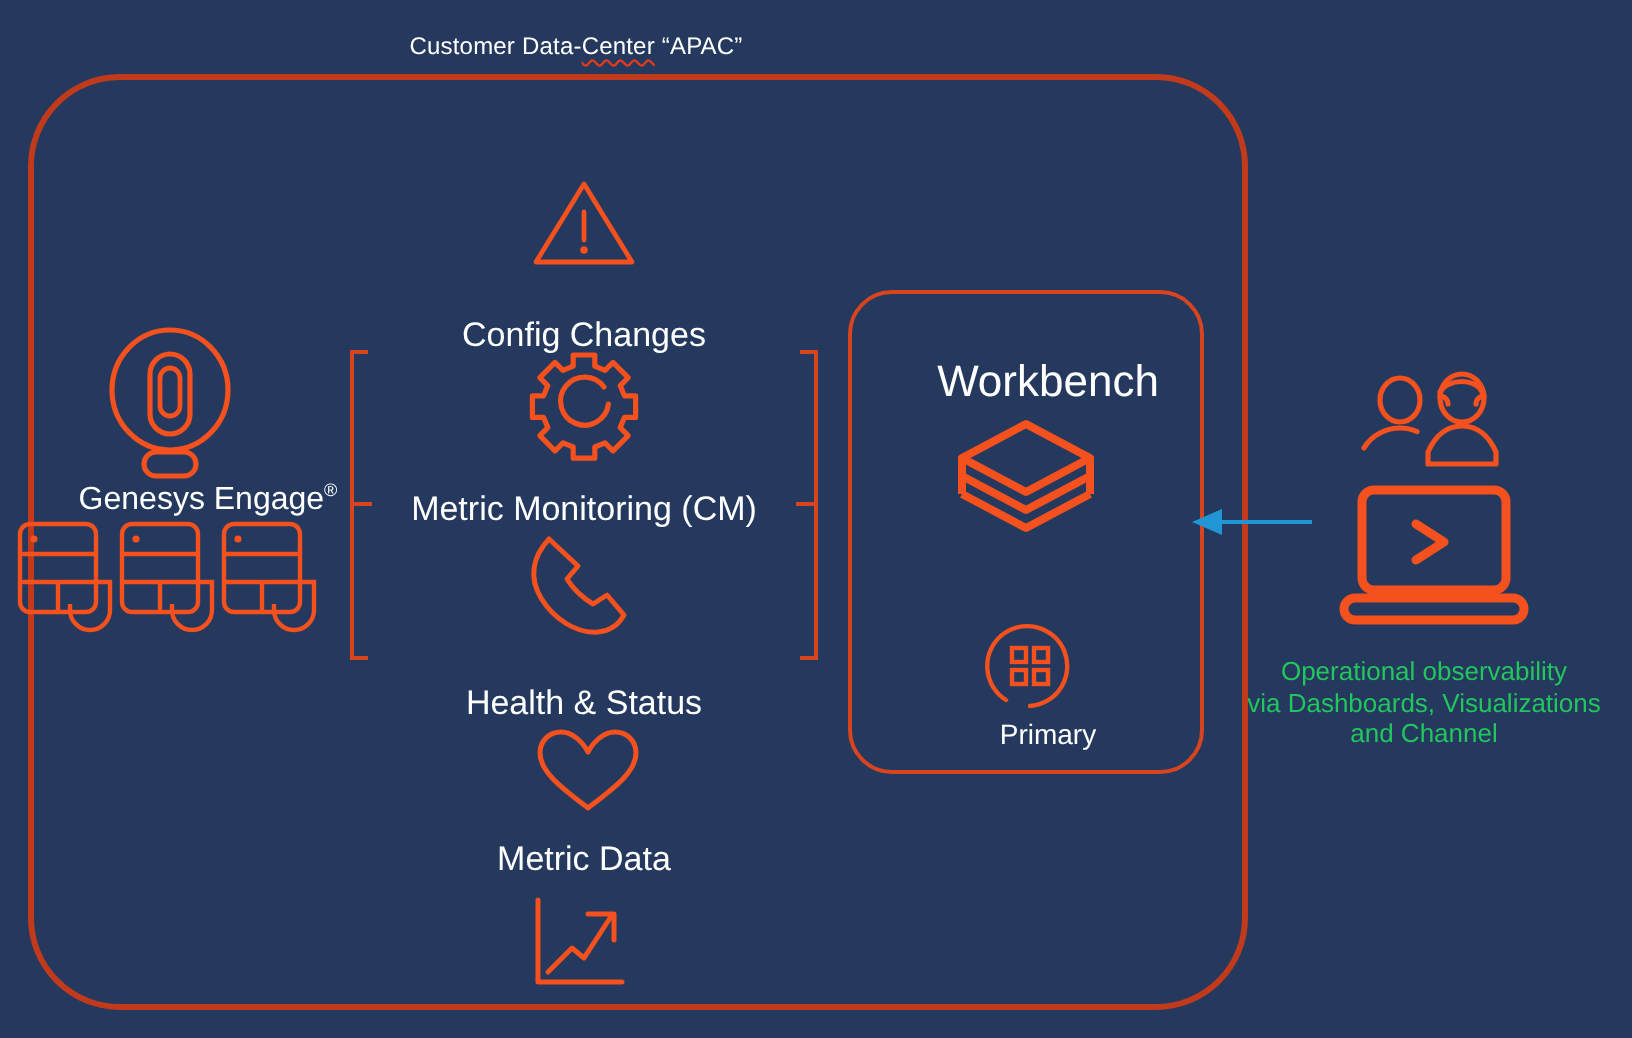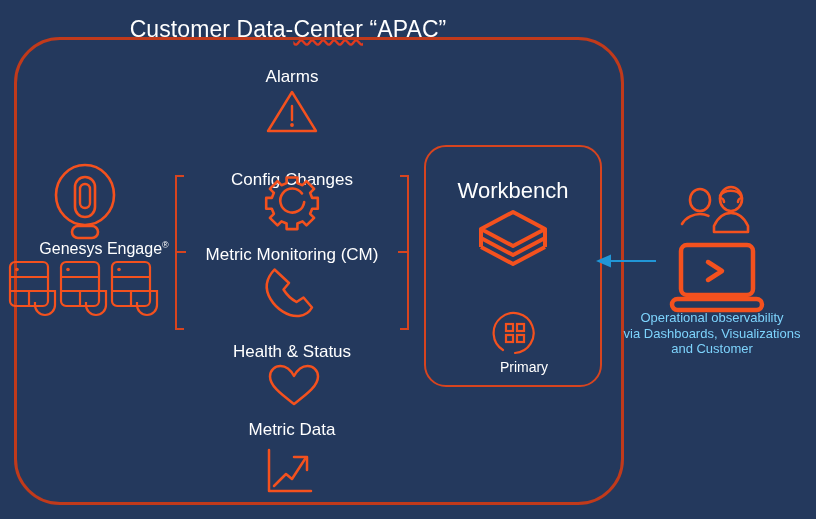--- a/index.html
+++ b/index.html
@@ -24,21 +24,21 @@
     background: #24395d;
   }
 
   
   .dc-title {
     position: absolute;
     left: 0;
     top: 16px;
     width: 576px;
     text-align: center;
-    font-size: 23px;
+    font-size: 12px;
     letter-spacing: .1px;
     color: #ffffff;
     white-space: nowrap;
   }
   .spellerr {
     text-decoration: underline wavy #e03a1e;
     text-decoration-skip-ink: none;
     text-underline-offset: 2px;
   }
 
@@ -87,45 +87,45 @@
     left: 424px;
     top: 145px;
     width: 178px;
     height: 242px;
     border: 2px solid #d7441f;
     border-radius: 22px;
     box-sizing: border-box;
   }
   .wb-title {
     position: absolute;
-    left: 424px; top: 178px; width: 178px;
+    left: 424px; top: 178px; width: 200px;
     text-align: center;
     font-size: 22px;
     color: #ffffff;
   }
   .wb-stack { position: absolute; left: 477px; top: 209px; }
   .wb-primary-icon { position: absolute; left: 492px; top: 310px; }
   .wb-primary-lbl {
     position: absolute;
     left: 424px; top: 359px; width: 200px;
     text-align: center;
     font-size: 14px;
     color: #ffffff;
   }
 
   
   .people-icon { position: absolute; left: 678px; top: 186px; }
   .laptop-icon { position: absolute; left: 668px; top: 242px; }
   .obs-caption {
     position: absolute;
-    left: 608px; top: 310px; width: 208px;
+    left: 608px; top: 328px; width: 208px;
     text-align: center;
     font-size: 13px;
     line-height: 15.5px;
-    color: #7dd3fc;
+    color: #22c55e;
   }
   .arrow { position: absolute; left: 594px; top: 253px; }
 
   
   .icon { position: absolute; }
   svg { display: block; overflow: visible; }
 </style>
 </head>
 <body>
 
@@ -186,30 +186,29 @@
     </svg>
   </div>
 
   <div class="bracket icon" style="left:396px; top:175px;">
     <svg width="16" height="155" viewBox="0 0 16 155">
       <path d="M4 1 H12 V154 H4" fill="none" stroke="#d7441f" stroke-width="2"></path>
       <line x1="2" y1="77" x2="12" y2="77" stroke="#d7441f" stroke-width="2"></line>
     </svg>
   </div>
 
-  <div class="lbl flow-lbl" style="top:67px;">Alarms</div>
   <div class="icon" style="left:265px; top:89px;">
     <svg width="54" height="45" viewBox="0 0 54 45">
       <path d="M27 3 L51 42 H3 Z" fill="none" stroke="#f4511e" stroke-width="2.4" stroke-linejoin="round"></path>
       <line x1="27" y1="17" x2="27" y2="31" stroke="#f4511e" stroke-width="2.4" stroke-linecap="round"></line>
       <circle cx="27" cy="36" r="1.9" fill="#f4511e"></circle>
     </svg>
   </div>
 
-  <div class="lbl flow-lbl" style="top:170px;">Config Changes</div>
+  <div class="lbl flow-lbl" style="top:158px;">Config Changes</div>
   <div class="icon" style="left:264px; top:174px;">
     <svg width="56" height="56" viewBox="0 0 56 56">
       <g fill="none" stroke="#f4511e" stroke-width="2.6" stroke-linejoin="round">
         <path d="M22.6 3.5 h10.8 v5.6 l5.1 2.1 4.0-4.0 7.6 7.6 -4.0 4.0 2.1 5.1 h5.6 v10.8 h-5.6 l-2.1 5.1 4.0 4.0 -7.6 7.6 -4.0-4.0 -5.1 2.1 v5.6 h-10.8 v-5.6 l-5.1-2.1 -4.0 4.0 -7.6-7.6 4.0-4.0 -2.1-5.1 h-5.6 v-10.8 h5.6 l2.1-5.1 -4.0-4.0 7.6-7.6 4.0 4.0 5.1-2.1 z"></path>
         <path d="M38 19.5 a12 12 0 1 0 2.2 8.6" stroke-linecap="round"></path>
       </g>
     </svg>
   </div>
 
   <div class="lbl flow-lbl" style="top:245px;">Metric Monitoring (CM)</div>
@@ -299,16 +298,16 @@
         <rect x="13" y="3" width="72" height="50" rx="6"></rect>
         <path d="M40 20 L54 29 L40 38"></path>
         <rect x="4" y="57" width="90" height="11" rx="5.5"></rect>
       </g>
     </svg>
   </div>
 
   <div class="obs-caption">
     <div>Operational observability</div>
     <div>via Dashboards, Visualizations</div>
-    <div>and Customer</div>
+    <div>and Channel</div>
   </div>
 
 </div>
 
 </body></html>

